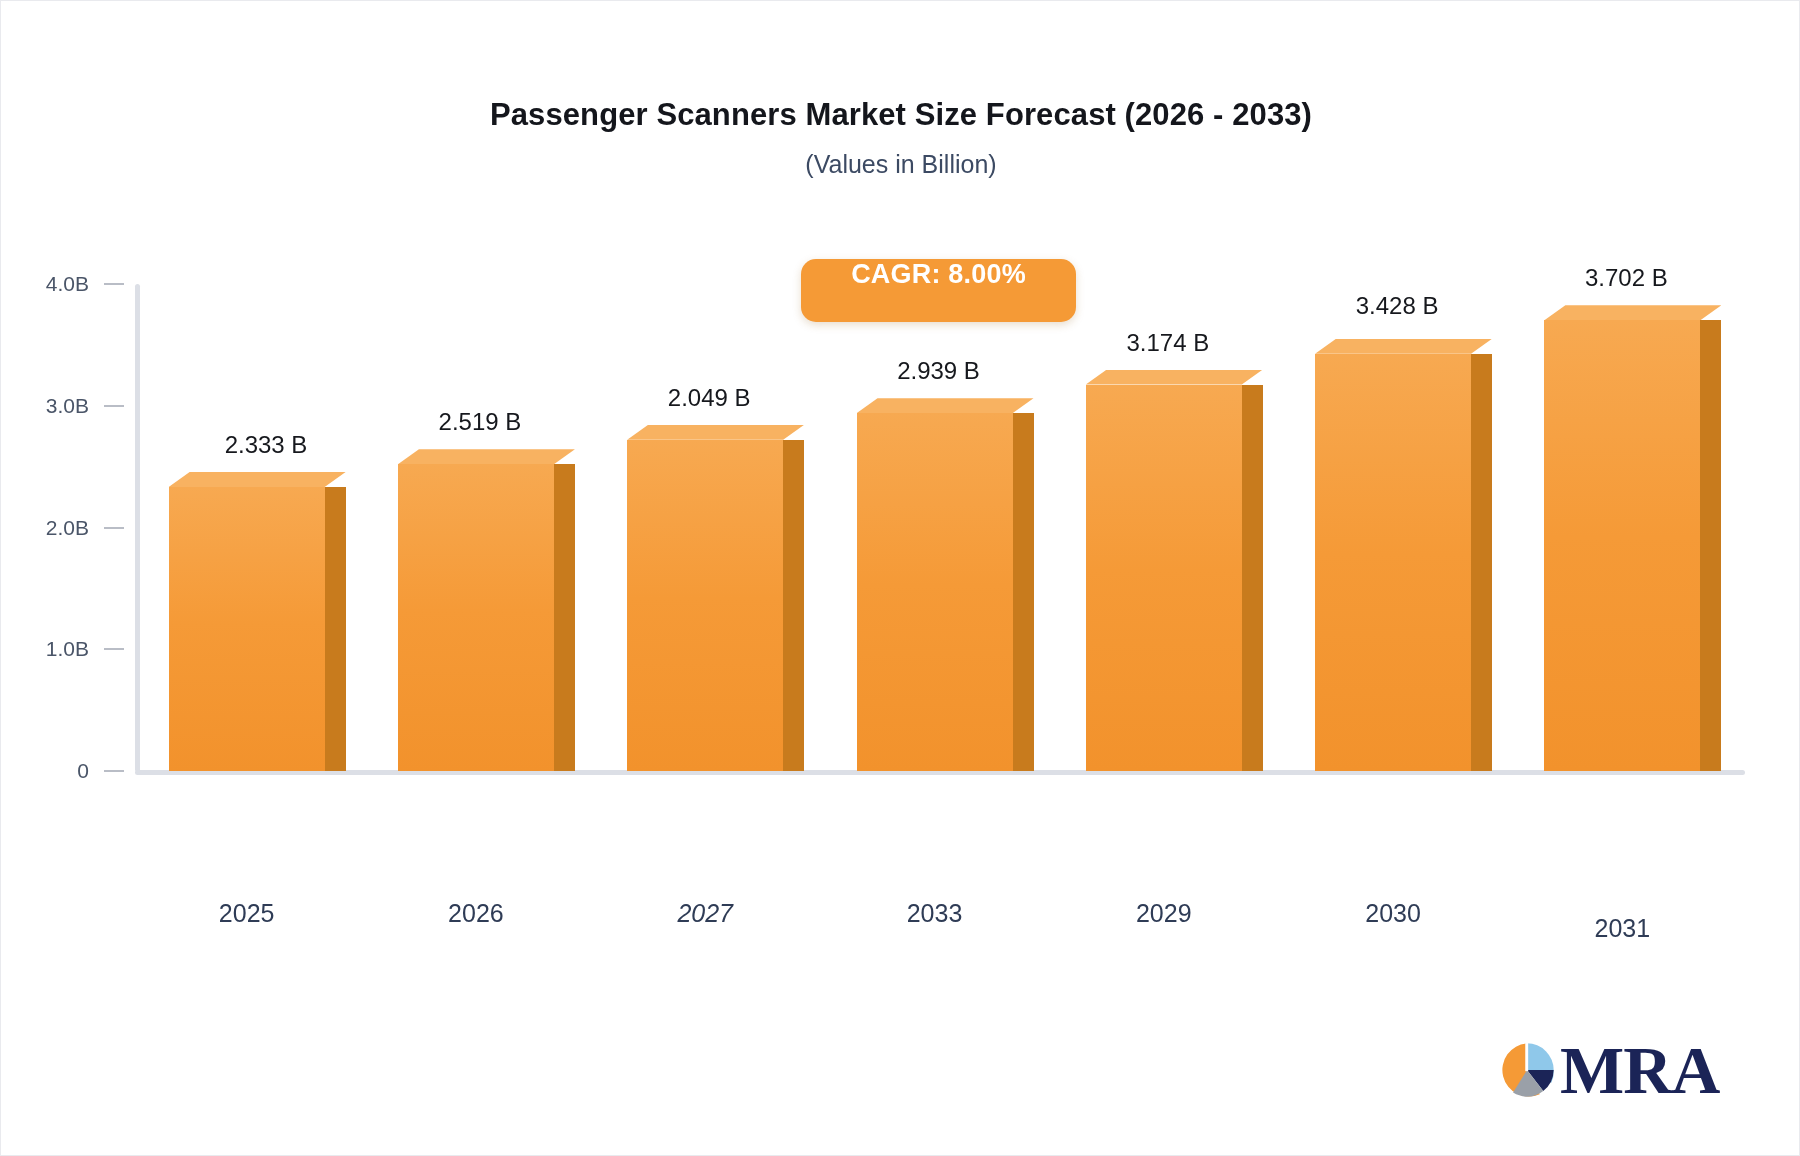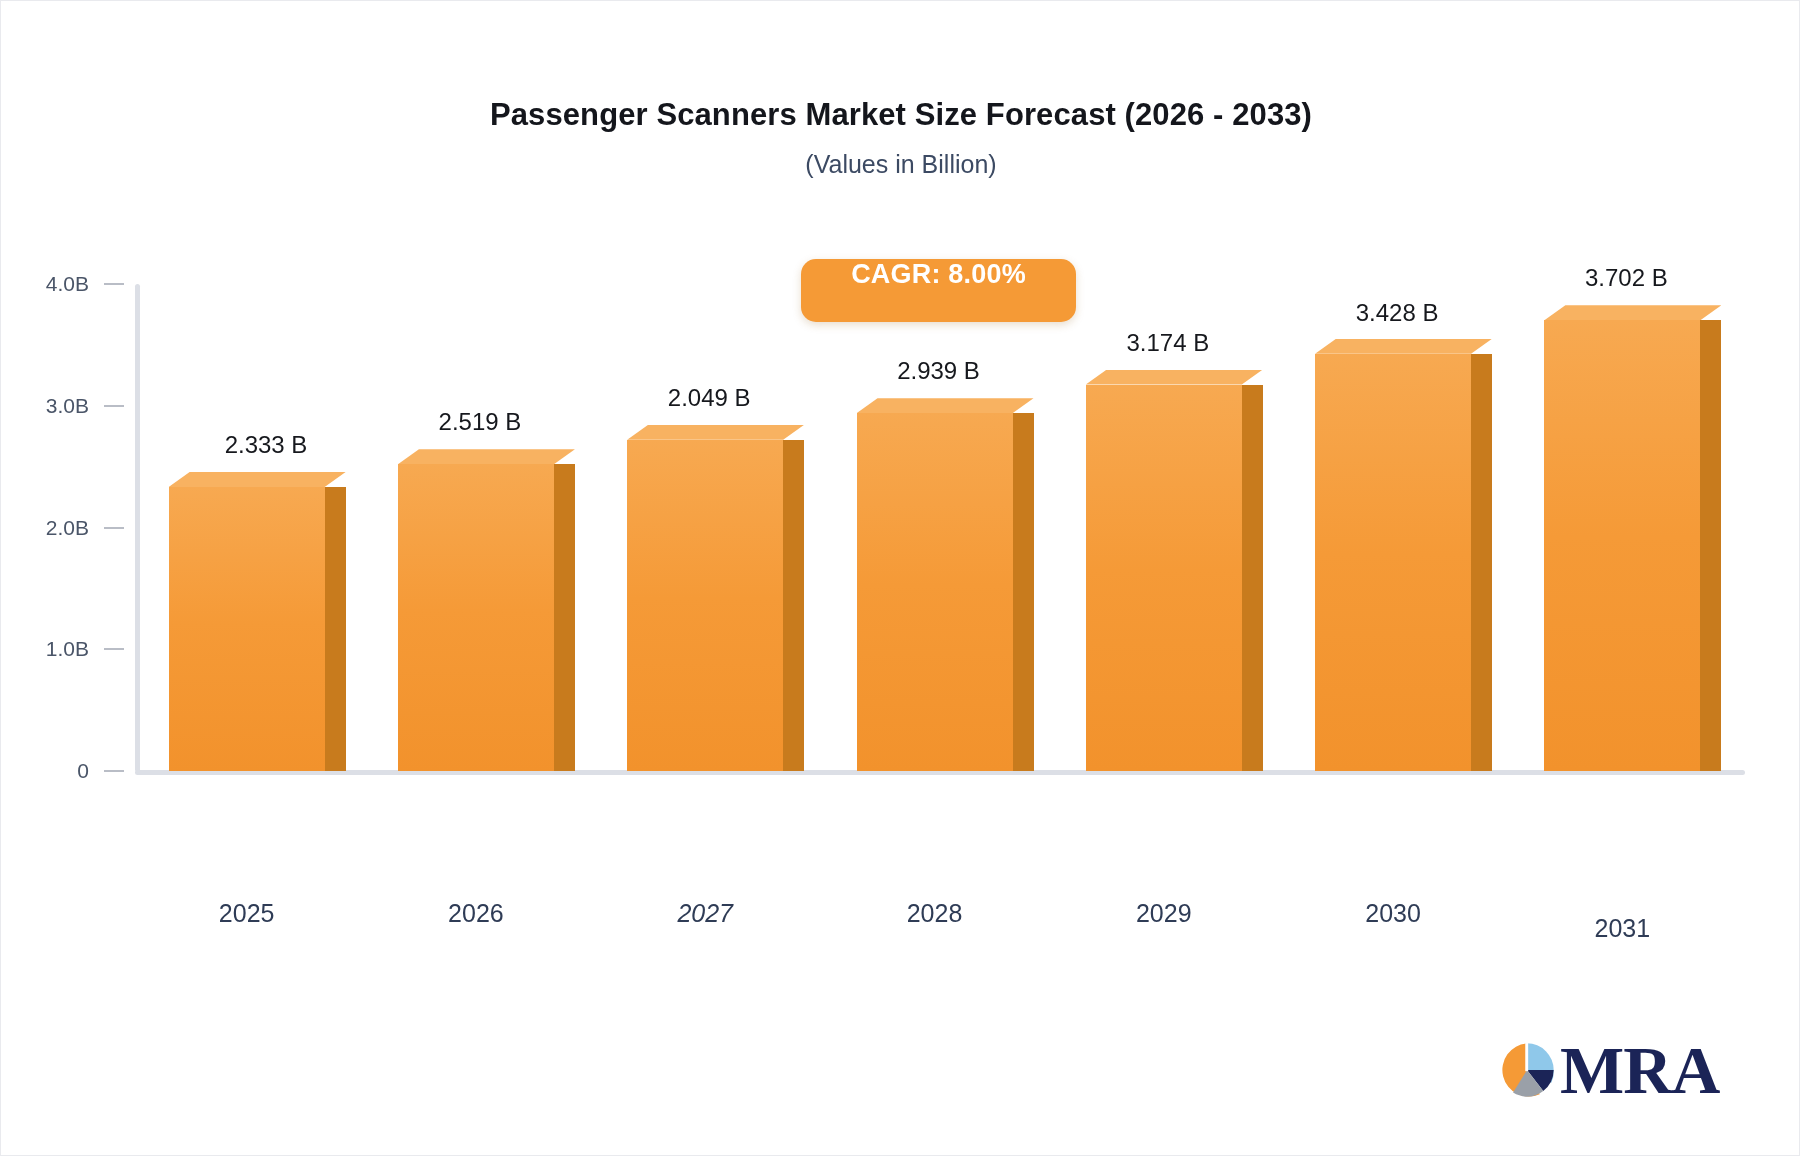--- a/index.html
+++ b/index.html
@@ -231,33 +231,33 @@
           <div class="bar-side" style="left: 156px; width: 21px; height: 386.435px; background: rgb(200, 123, 29);"></div>
           <div style="position: absolute; left: 0px; top: 0px; width: 177px; height: 15px; background: rgb(248, 178, 97); clip-path: polygon(0px 100%, 21px 0px, 100% 0px, 156px 100%);"></div>
           <div class="bar-front" style="width: 156px; height: 386.435px;"></div>
         </div>
         <div class="bar-value" style="left: 1166.79px; top: 327.565px;">3.174 B</div>
         <div class="bar-3d" style="left: 1314.07px; top: 337.641px; width: 177px; height: 432.359px;">
           <div class="bar-side" style="left: 156px; width: 21px; height: 417.359px; background: rgb(200, 123, 29);"></div>
           <div style="position: absolute; left: 0px; top: 0px; width: 177px; height: 15px; background: rgb(248, 178, 97); clip-path: polygon(0px 100%, 21px 0px, 100% 0px, 156px 100%);"></div>
           <div class="bar-front" style="width: 156px; height: 417.359px;"></div>
         </div>
-        <div class="bar-value" style="left: 1396.07px; top: 298px;">3.428 B</div>
+        <div class="bar-value" style="left: 1396.07px; top: 291px;">3.428 B</div>
         <div class="bar-3d" style="left: 1543.36px; top: 304.281px; width: 177px; height: 465.719px;">
           <div class="bar-side" style="left: 156px; width: 21px; height: 450.719px; background: rgb(200, 123, 29);"></div>
           <div style="position: absolute; left: 0px; top: 0px; width: 177px; height: 15px; background: rgb(248, 178, 97); clip-path: polygon(0px 100%, 21px 0px, 100% 0px, 156px 100%);"></div>
           <div class="bar-front" style="width: 156px; height: 450.719px;"></div>
         </div>
         <div class="bar-value" style="left: 1625.36px; top: 263.281px;">3.702 B</div>
       </div>
     <div id="x-ticks">
         <div class="x-tick-label" style="left: 245.643px;">2025</div>
         <div class="x-tick-label" style="left: 474.929px;">2026</div>
         <div class="x-tick-label" style="left: 704.214px; font-style: italic;">2027</div>
-        <div class="x-tick-label" style="left: 933.5px;">2028</div>
+        <div class="x-tick-label" style="left: 933.5px;">2033</div>
         <div class="x-tick-label" style="left: 1162.79px;">2029</div>
         <div class="x-tick-label" style="left: 1392.07px;">2030</div>
         <div class="x-tick-label" style="left: 1621.36px; margin-top: 15px;">2031</div>
       </div>
   </div>
 
   <div id="logo">
     <svg id="logo-mark" viewBox="0 0 100 100">
       <path d="M50 50 L50 4 A46 46 0 1 0 72 92 Z" fill="#f59a36"></path>
       <path d="M50 50 L96 50 A46 46 0 0 0 50 4 Z" fill="#8fc8ea"></path>

